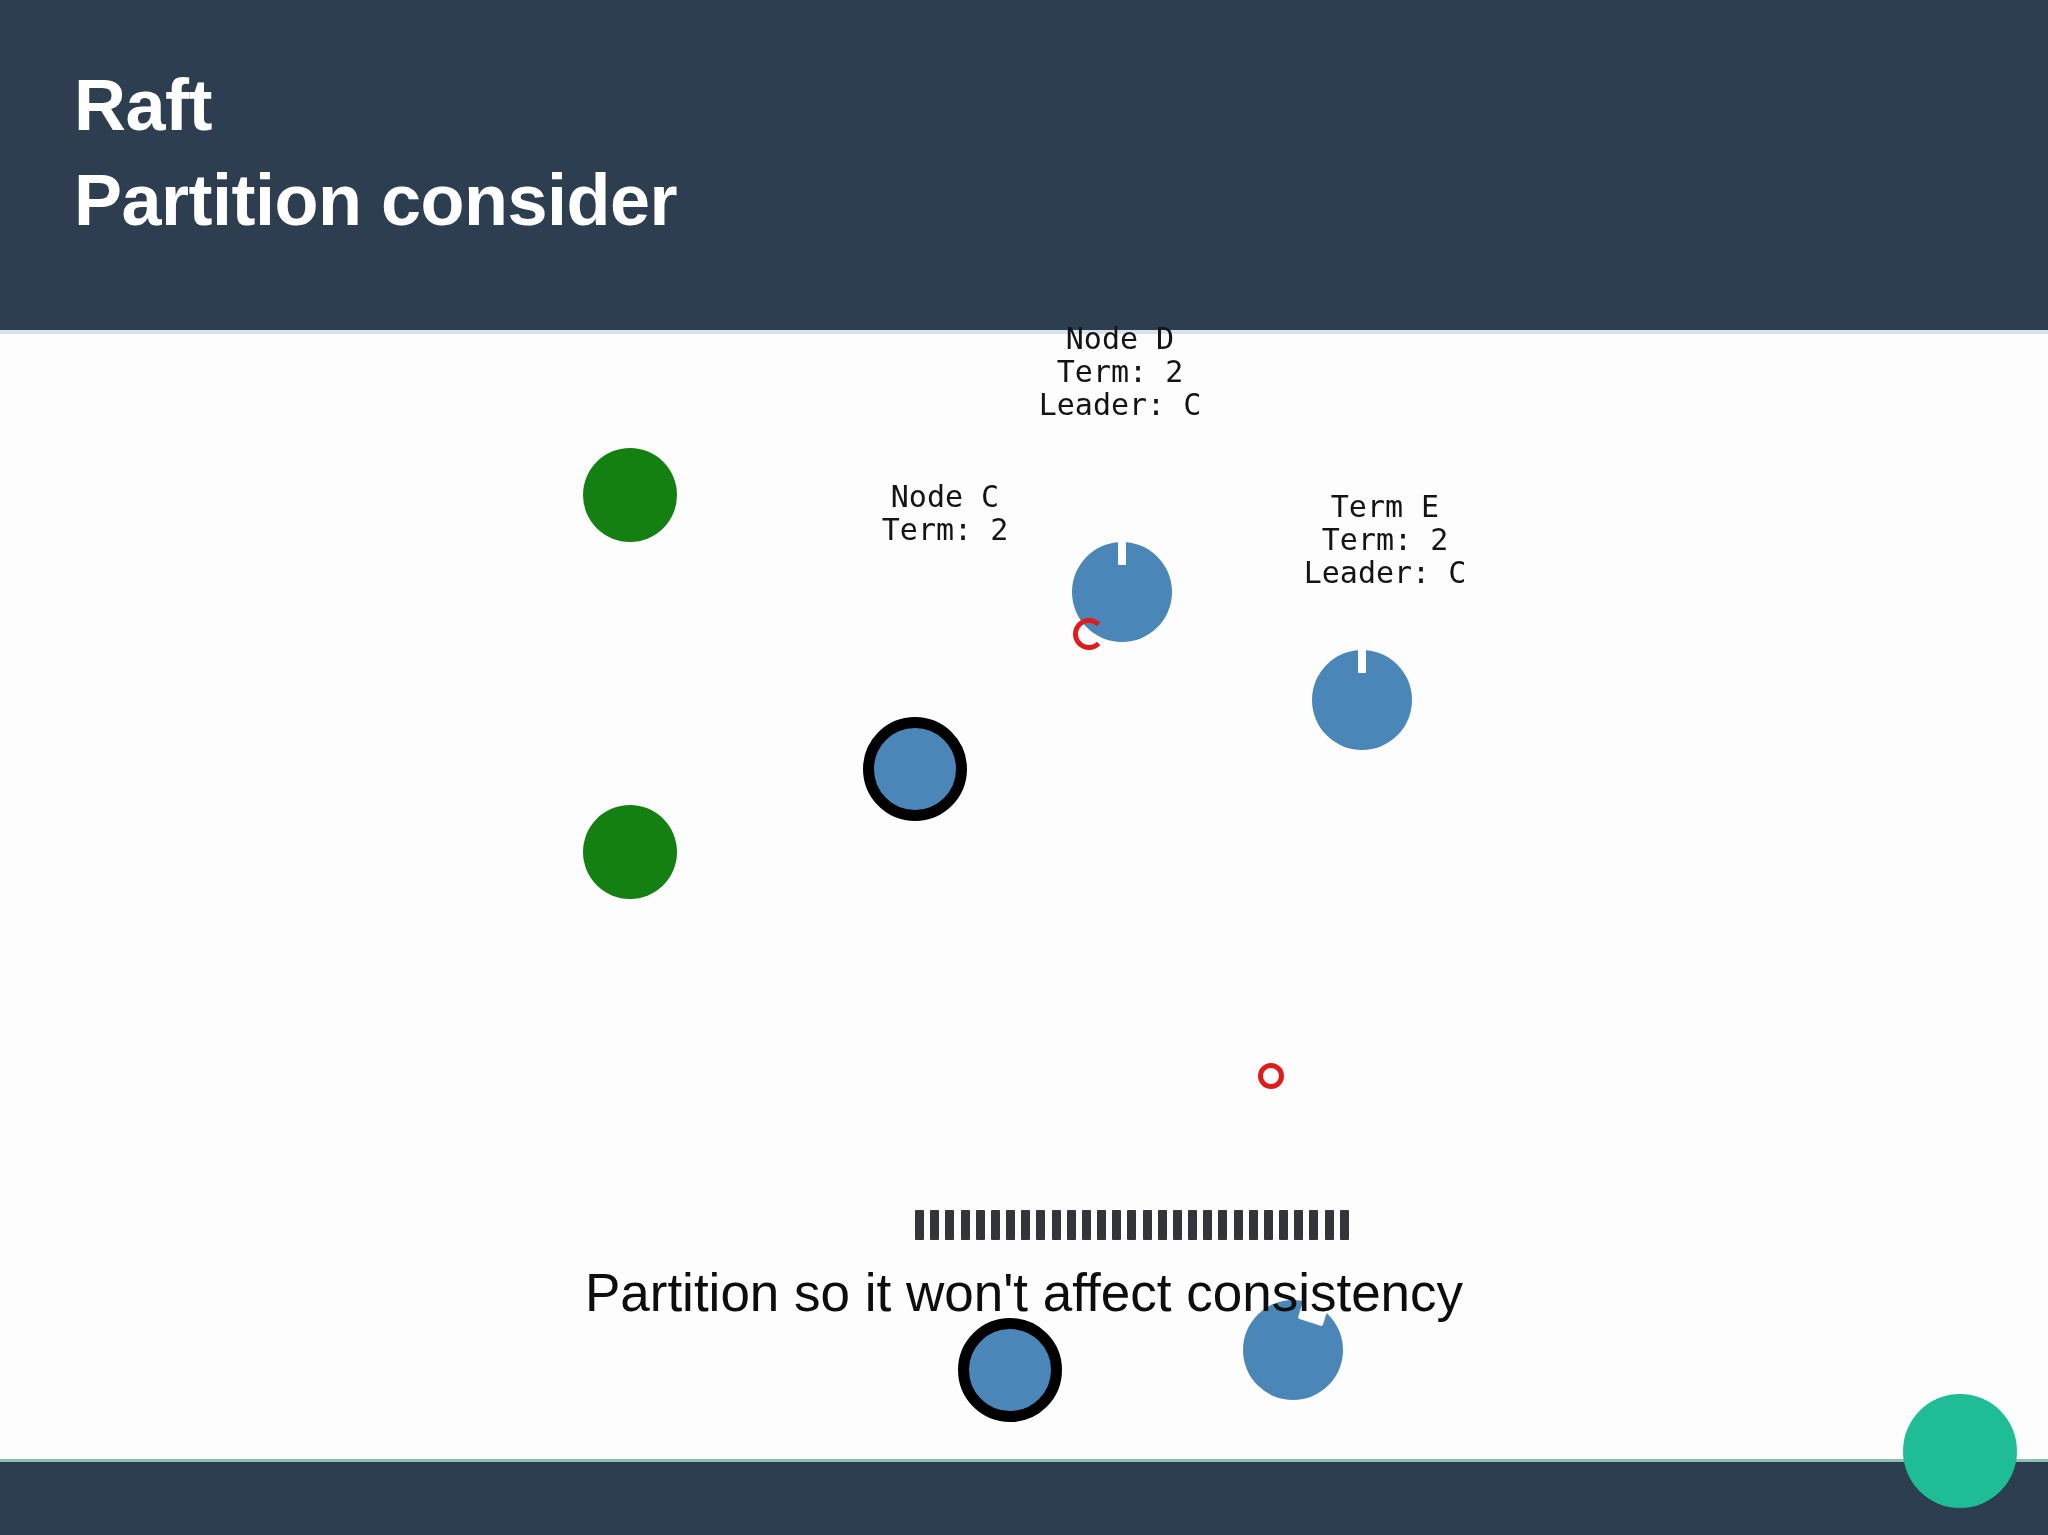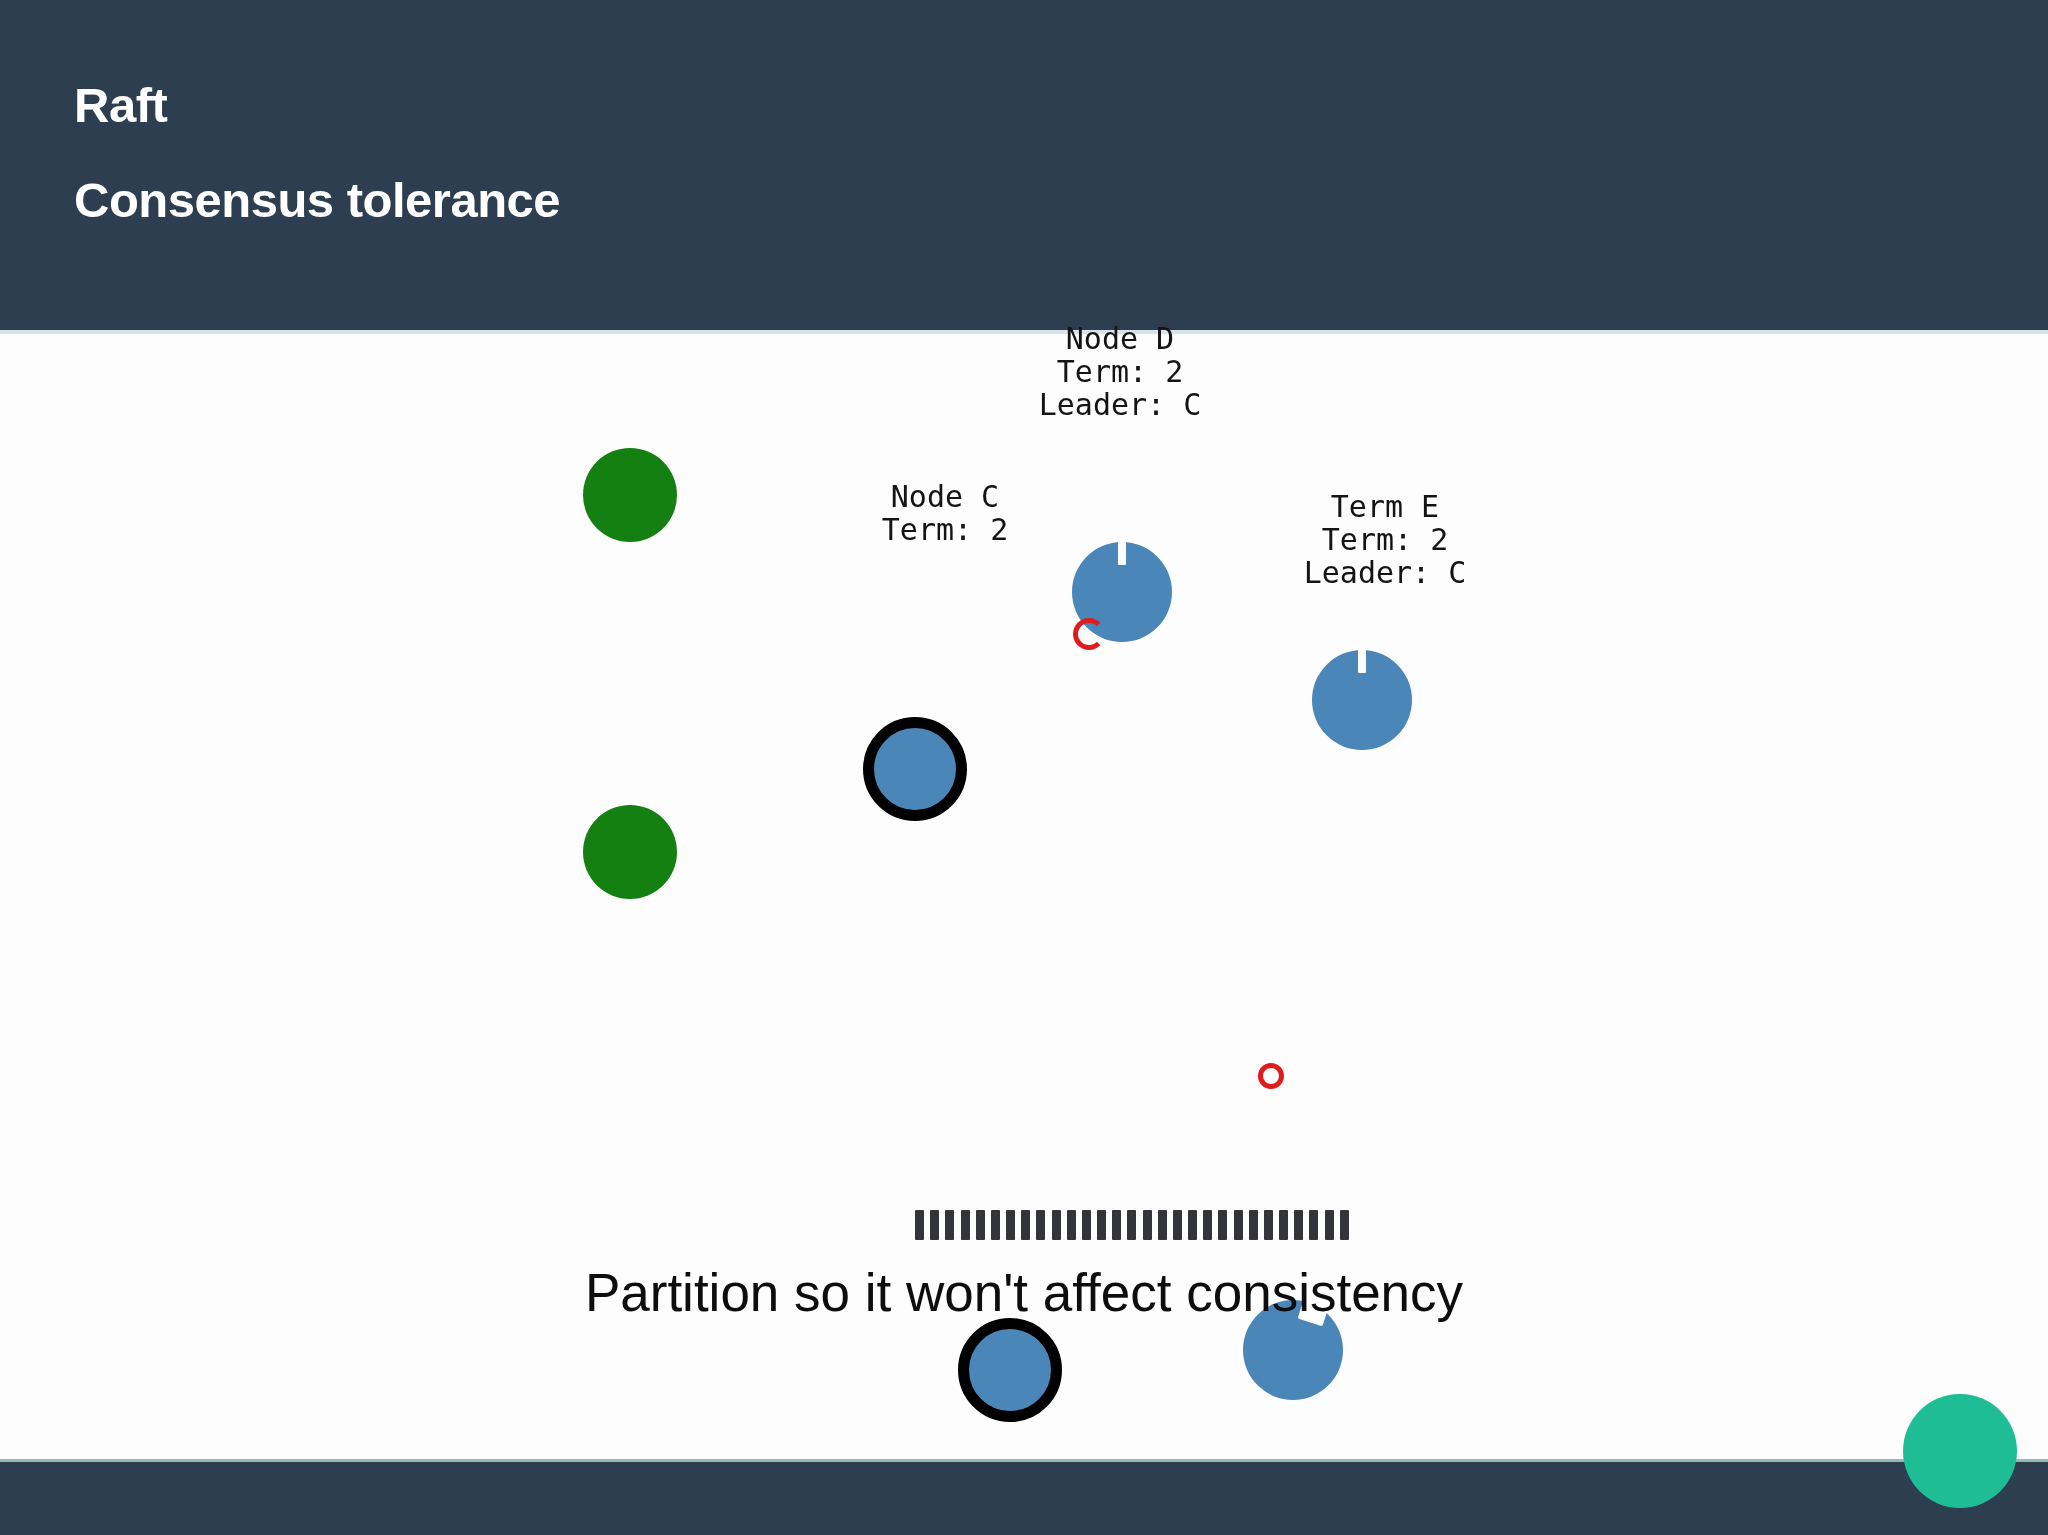--- a/index.html
+++ b/index.html
@@ -33,21 +33,21 @@
     height: 4px;
     background: #d7e3ea;
   }
   .title-block {
     position: absolute;
     left: 74px;
     top: 58px;
     color: #ffffff;
   }
   .title-line {
-    font-size: 49px;
+    font-size: 72px;
     font-weight: bold;
     line-height: 95px;
     letter-spacing: -0.5px;
     white-space: nowrap;
     font-family: "Liberation Sans", sans-serif;
   }
 
   
   .footer {
     position: absolute;
@@ -188,21 +188,21 @@
   .caption-line { display: block; white-space: nowrap; }
 </style>
 </head>
 <body>
 
 <div class="header"></div>
 <div class="header-rule"></div>
 
 <div class="title-block">
   <div class="title-line">Raft</div>
-  <div class="title-line">Consensus tolerance</div>
+  <div class="title-line">Partition consider</div>
 </div>
 
 <div class="diagram">
 
   <div class="node node-green" style="left:583px; top:118px; width:94px; height:94px;"></div>
 
   <div class="node node-green" style="left:583px; top:475px; width:94px; height:94px;"></div>
 
   <div class="node-label" style="left:1000px; top:-8px; width:240px;">
     <div>Node D</div>

